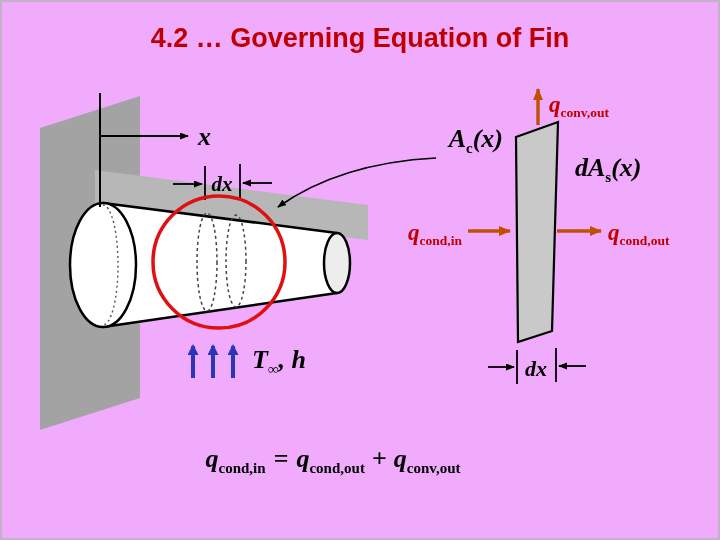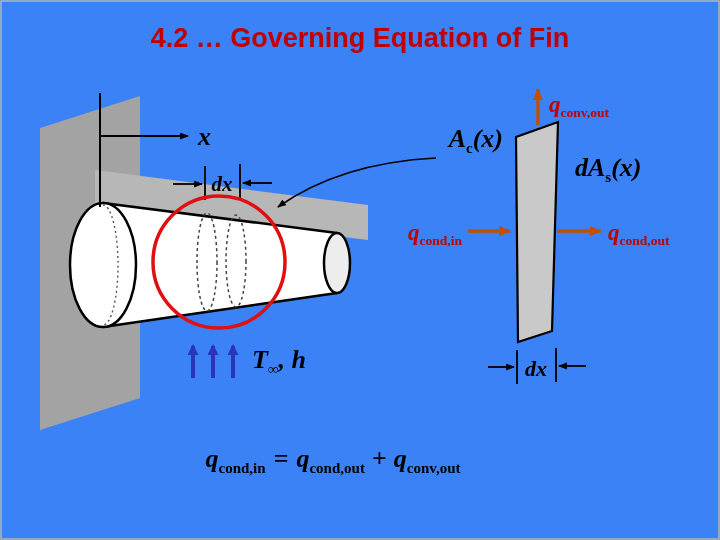--- a/index.html
+++ b/index.html
@@ -1,19 +1,19 @@
 <!DOCTYPE html>
 <html><head>
 <meta charset="utf-8">
 <style>
   html,body { margin:0; padding:0; background:#ffffff; }
   .slide {
     position:relative;
     width:720px; height:540px;
-    background:#3b82f6;
+    background:#f0abfc;
     overflow:hidden;
     font-family:"Liberation Sans", sans-serif;
   }
   svg { position:absolute; inset:0; }
   .title-text {
     font-family:"Liberation Sans", sans-serif;
     font-weight:bold;
     font-size:27px;
   }
   

